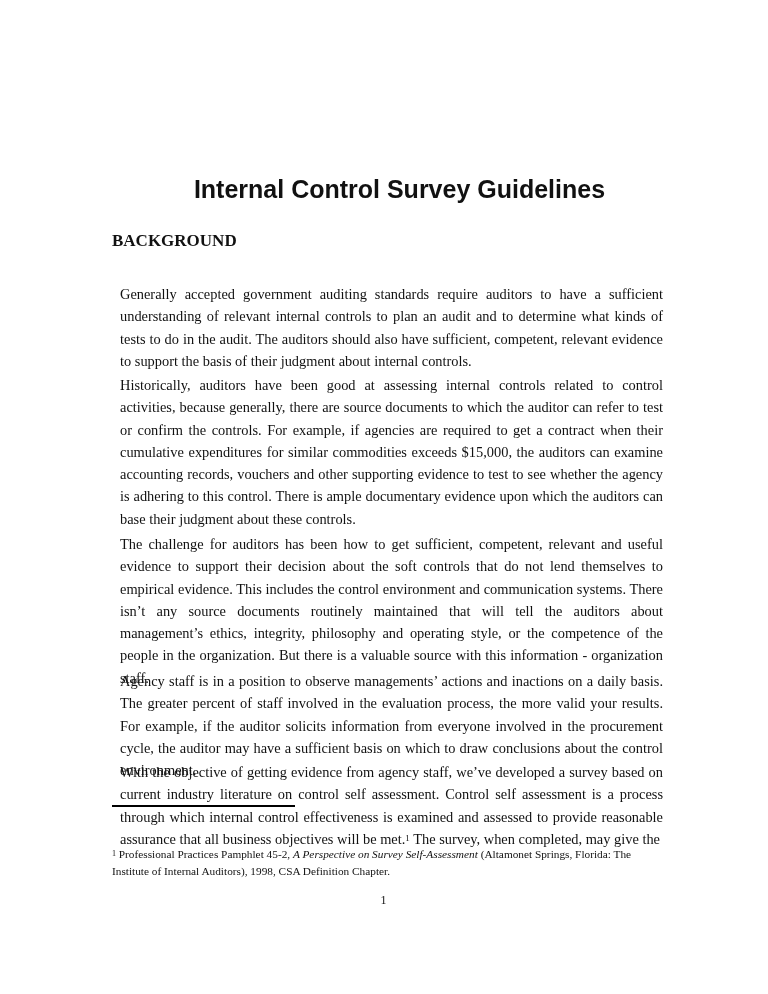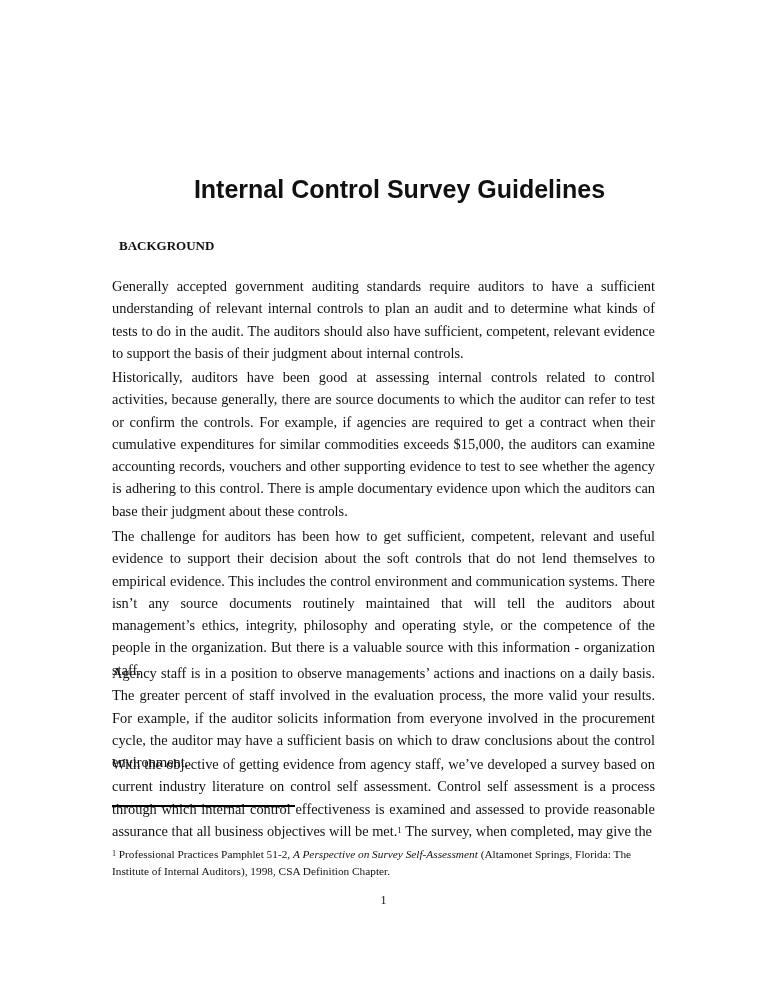--- a/index.html
+++ b/index.html
@@ -1,22 +1,22 @@
 <!DOCTYPE html>
 <html><head>
 <meta charset="utf-8">
 <style>
   html, body { margin:0; padding:0; background:#fff; }
   body { width:768px; height:994px; position:relative; overflow:hidden; color:#111;
          font-family:"Liberation Serif","DejaVu Serif",serif; }
   .page { position:absolute; left:112px; width:543px; top:0; }
   h1 { position:absolute; top:159px; left:0; width:543px; margin:16px; text-align:center;
        font-family:"Liberation Sans","DejaVu Sans",sans-serif; font-weight:bold; font-size:25px; }
-  h2 { position:absolute; top:231px; left:0; margin:7px; font-size:13px; font-weight:bold; }
-  .para { position:absolute; left:0; width:543px; margin:0; font-size:14.4px; line-height:22.3px;
+  h2 { position:absolute; top:231px; left:0; margin:0; font-size:17px; font-weight:bold; }
+  .para { position:absolute; left:0; width:543px; margin:8px; font-size:14.4px; line-height:22.3px;
           text-align:justify; }
   sup { font-size:9px; vertical-align:top; position:relative; top:-1px; }
   .rule { position:absolute; top:805px; left:0; width:183px; height:1.5px; background:#000; }
   .foot { position:absolute; top:846px; left:0; width:543px; font-size:11.3px; line-height:17px; }
   .foot sup { font-size:8px; }
   .pnum { position:absolute; top:893px; left:0; width:543px; text-align:center; font-size:12px; }
 </style>
 </head>
 <body>
 
@@ -25,16 +25,16 @@
   <h2>BACKGROUND</h2>
 
   <p class="para" style="top:275px">Generally accepted government auditing standards require auditors to have a sufficient understanding of relevant internal controls to plan an audit and to determine what kinds of tests to do in the audit. The auditors should also have sufficient, competent, relevant evidence to support the basis of their judgment about internal controls.</p>
   <p class="para" style="top:366px">Historically, auditors have been good at assessing internal controls related to control activities, because generally, there are source documents to which the auditor can refer to test or confirm the controls. For example, if agencies are required to get a contract when their cumulative expenditures for similar commodities exceeds $15,000, the auditors can examine accounting records, vouchers and other supporting evidence to test to see whether the agency is adhering to this control. There is ample documentary evidence upon which the auditors can base their judgment about these controls.</p>
   <p class="para" style="top:525px">The challenge for auditors has been how to get sufficient, competent, relevant and useful evidence to support their decision about the soft controls that do not lend themselves to empirical evidence. This includes the control environment and communication systems. There isn’t any source documents routinely maintained that will tell the auditors about management’s ethics, integrity, philosophy and operating style, or the competence of the people in the organization. But there is a valuable source with this information - organization staff.</p>
   <p class="para" style="top:662px">Agency staff is in a position to observe managements’ actions and inactions on a daily basis. The greater percent of staff involved in the evaluation process, the more valid your results. For example, if the auditor solicits information from everyone involved in the procurement cycle, the auditor may have a sufficient basis on which to draw conclusions about the control environment.</p>
   <p class="para" style="top:753px"><span>With the objective of getting evidence from agency staff, we’ve developed a survey based on current industry literature on control self assessment. Control self assessment is a process through which internal control effectiveness is examined and assessed to provide reasonable assurance that all business objectives will be met.</span><sup>1</sup><span> The survey, when completed, may give the</span></p>
 
   <div class="rule"></div>
 
-  <div class="foot"><sup>1</sup><span> Professional Practices Pamphlet 51-2, </span><i>A Perspective on Survey Self-Assessment</i><span> (Altamonet Springs, Florida: The Institute of Internal Auditors), 1998, CSA Definition Chapter.</span></div>
+  <div class="foot"><sup>1</sup><span> Professional Practices Pamphlet 45-2, </span><i>A Perspective on Survey Self-Assessment</i><span> (Altamonet Springs, Florida: The Institute of Internal Auditors), 1998, CSA Definition Chapter.</span></div>
 
   <div class="pnum">1</div>
 </div>
 
 </body></html>

